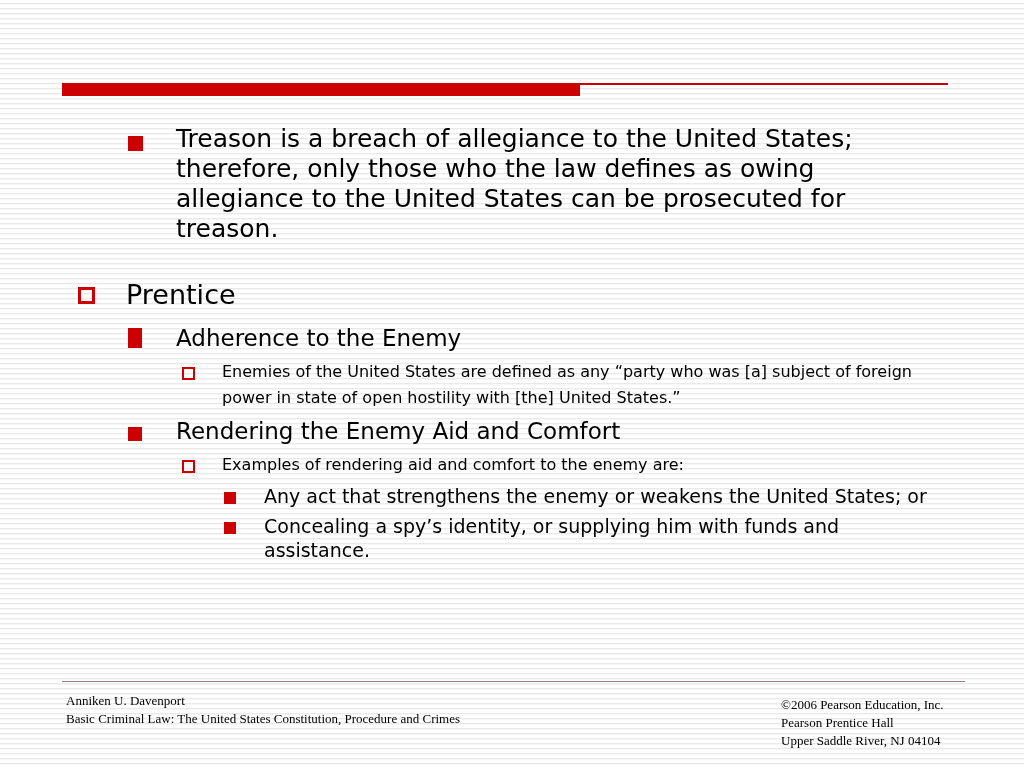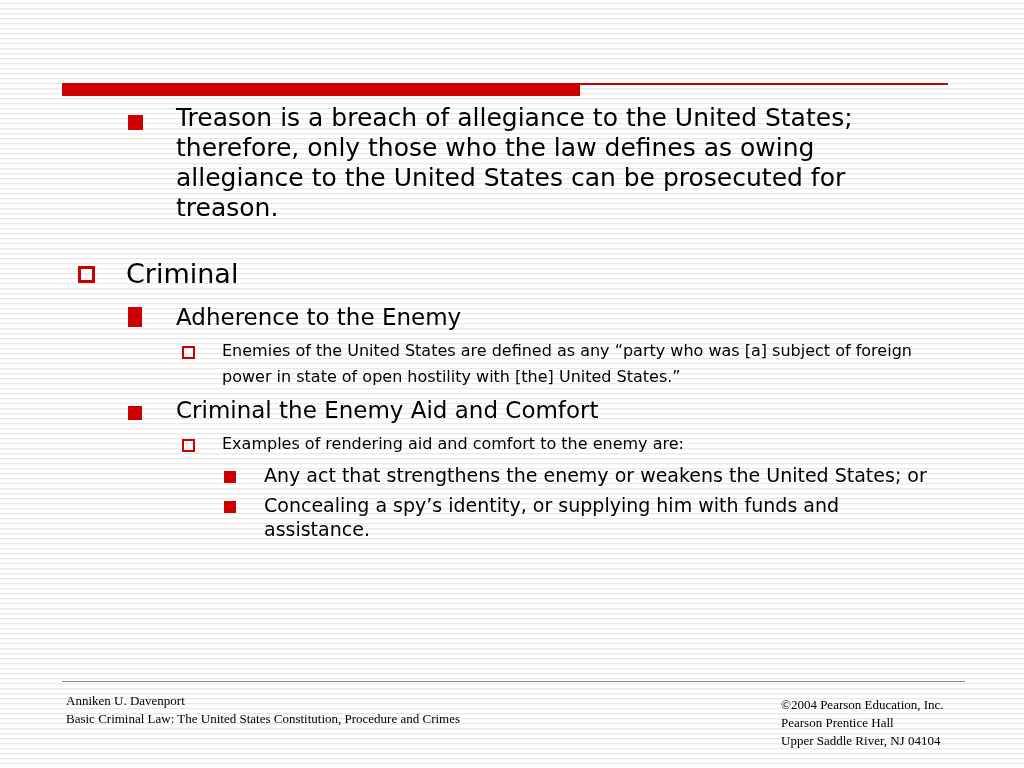--- a/index.html
+++ b/index.html
@@ -79,21 +79,21 @@
     background: #cc0000;
   }
   .sq-hollow {
     background: transparent;
     box-sizing: border-box;
     border-style: solid;
     border-color: #cc0000;
   }
 
   
-  .lvl1 { margin-bottom: 0; }
+  .lvl1 { margin-bottom: 0; margin-top: 21px; }
   .lvl1 .marker {
     left: 128px;
     top: 12px;
     width: 15px;
     height: 15px;
   }
   .lvl1 .text {
     margin-left: 176px;
     margin-right: 110px;
     font-size: 25px;
@@ -205,21 +205,21 @@
 
     <div class="bullet-row lvl1">
       <span class="marker sq-solid"></span>
       <span class="text">Treason is a breach of allegiance to the United States; therefore, only those who the law defines as owing allegiance to the United States can be prosecuted for treason.</span>
     </div>
 
     <div class="gap-lg"></div>
 
     <div class="bullet-row lvl1b">
       <span class="marker sq-hollow"></span>
-      <span class="text">Criminal</span>
+      <span class="text">Prentice</span>
     </div>
 
     <div class="gap-sm"></div>
 
     <div class="bullet-row lvl2">
       <span class="marker sq-solid"></span>
     </div>
 
     <div class="gap-sm"></div>
 
@@ -232,21 +232,21 @@
 
     <div class="bullet-row lvl3">
       <span class="marker sq-hollow"></span>
       <span class="text">Enemies of the United States are defined as any “party who was [a] subject of foreign power in state of open hostility with [the] United States.”</span>
     </div>
 
     <div class="gap-sm"></div>
 
     <div class="bullet-row lvl2">
       <span class="marker sq-solid"></span>
-      <span class="text">Criminal the Enemy Aid and Comfort</span>
+      <span class="text">Rendering the Enemy Aid and Comfort</span>
     </div>
 
     <div class="gap-sm"></div>
 
     <div class="bullet-row lvl3">
       <span class="marker sq-hollow"></span>
       <span class="text">Examples of rendering aid and comfort to the enemy are:</span>
     </div>
 
     <div class="gap-sm"></div>
@@ -266,19 +266,19 @@
   </div>
 
   <div id="footer-rule"></div>
 
   <div id="footer">
     <div id="footer-left">
       <span class="footer-line">Anniken U. Davenport</span>
       <span class="footer-line">Basic Criminal Law: The United States Constitution, Procedure and Crimes</span>
     </div>
     <div id="footer-right">
-      <span class="footer-line">©2004 Pearson Education, Inc.</span>
+      <span class="footer-line">©2006 Pearson Education, Inc.</span>
       <span class="footer-line">Pearson Prentice Hall</span>
       <span class="footer-line">Upper Saddle River, NJ 04104</span>
     </div>
   </div>
 
 </div>
 
 </body></html>

